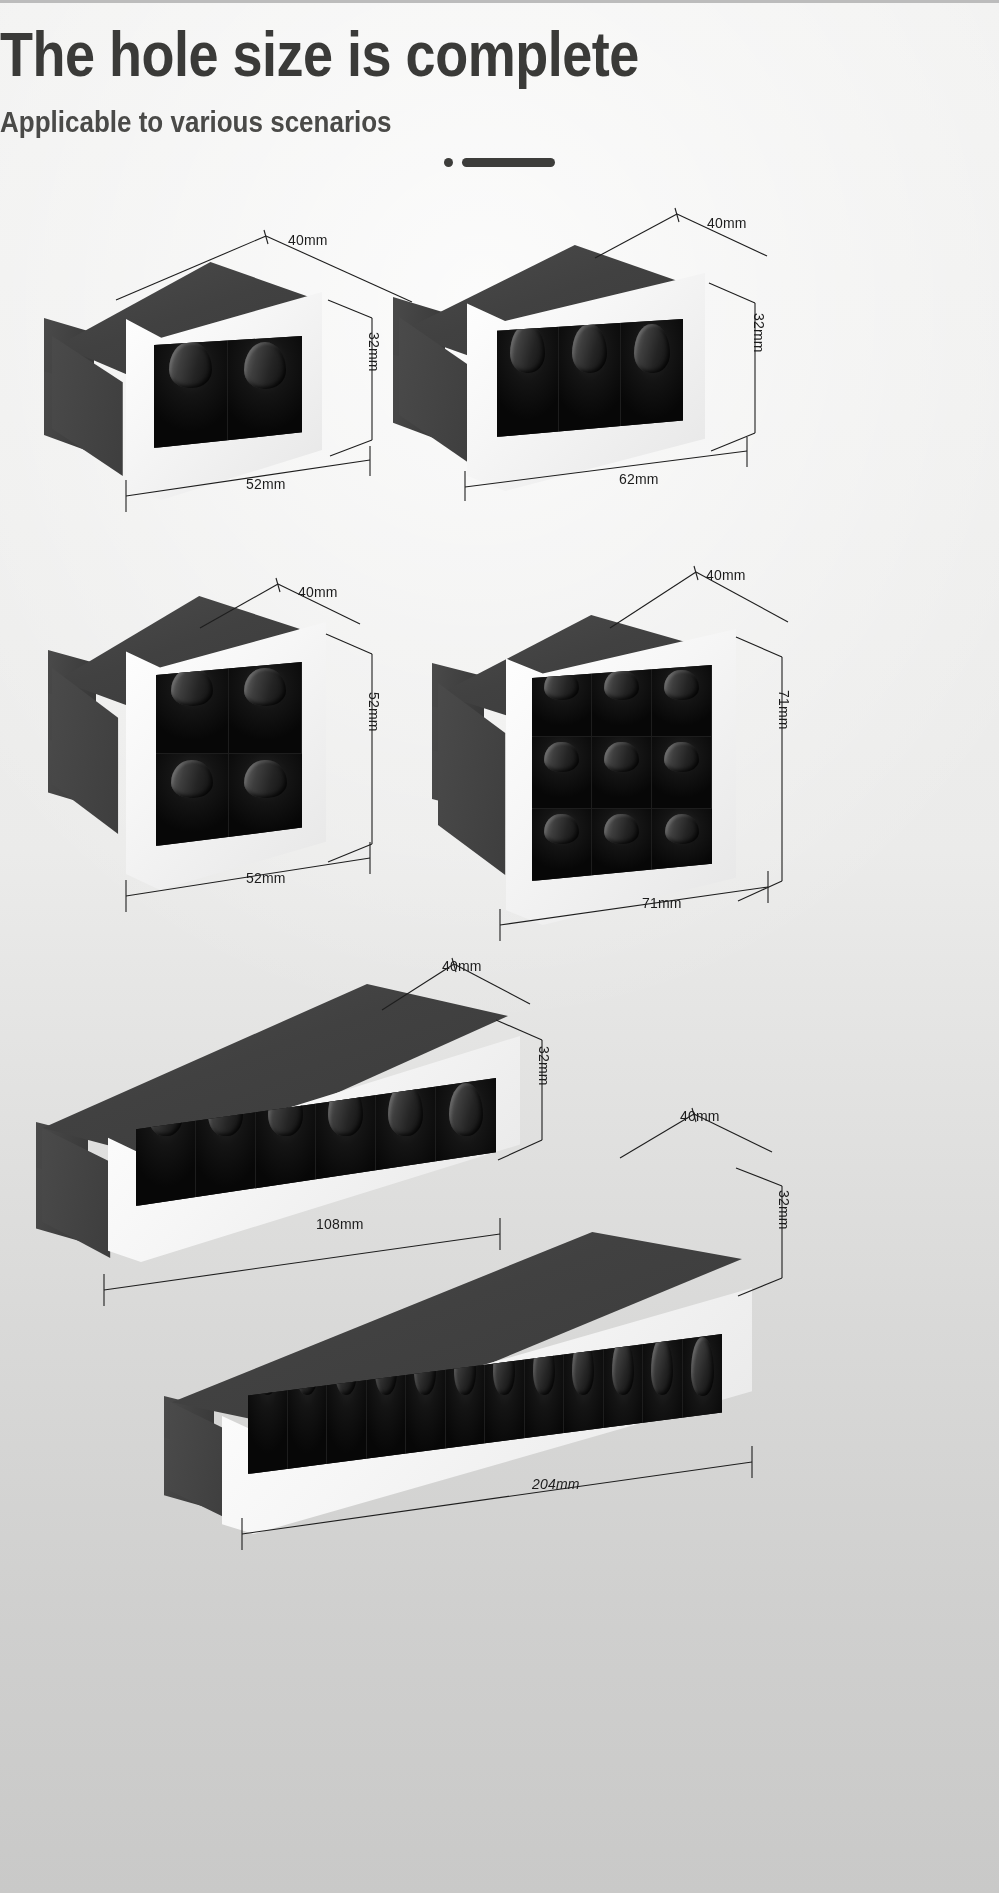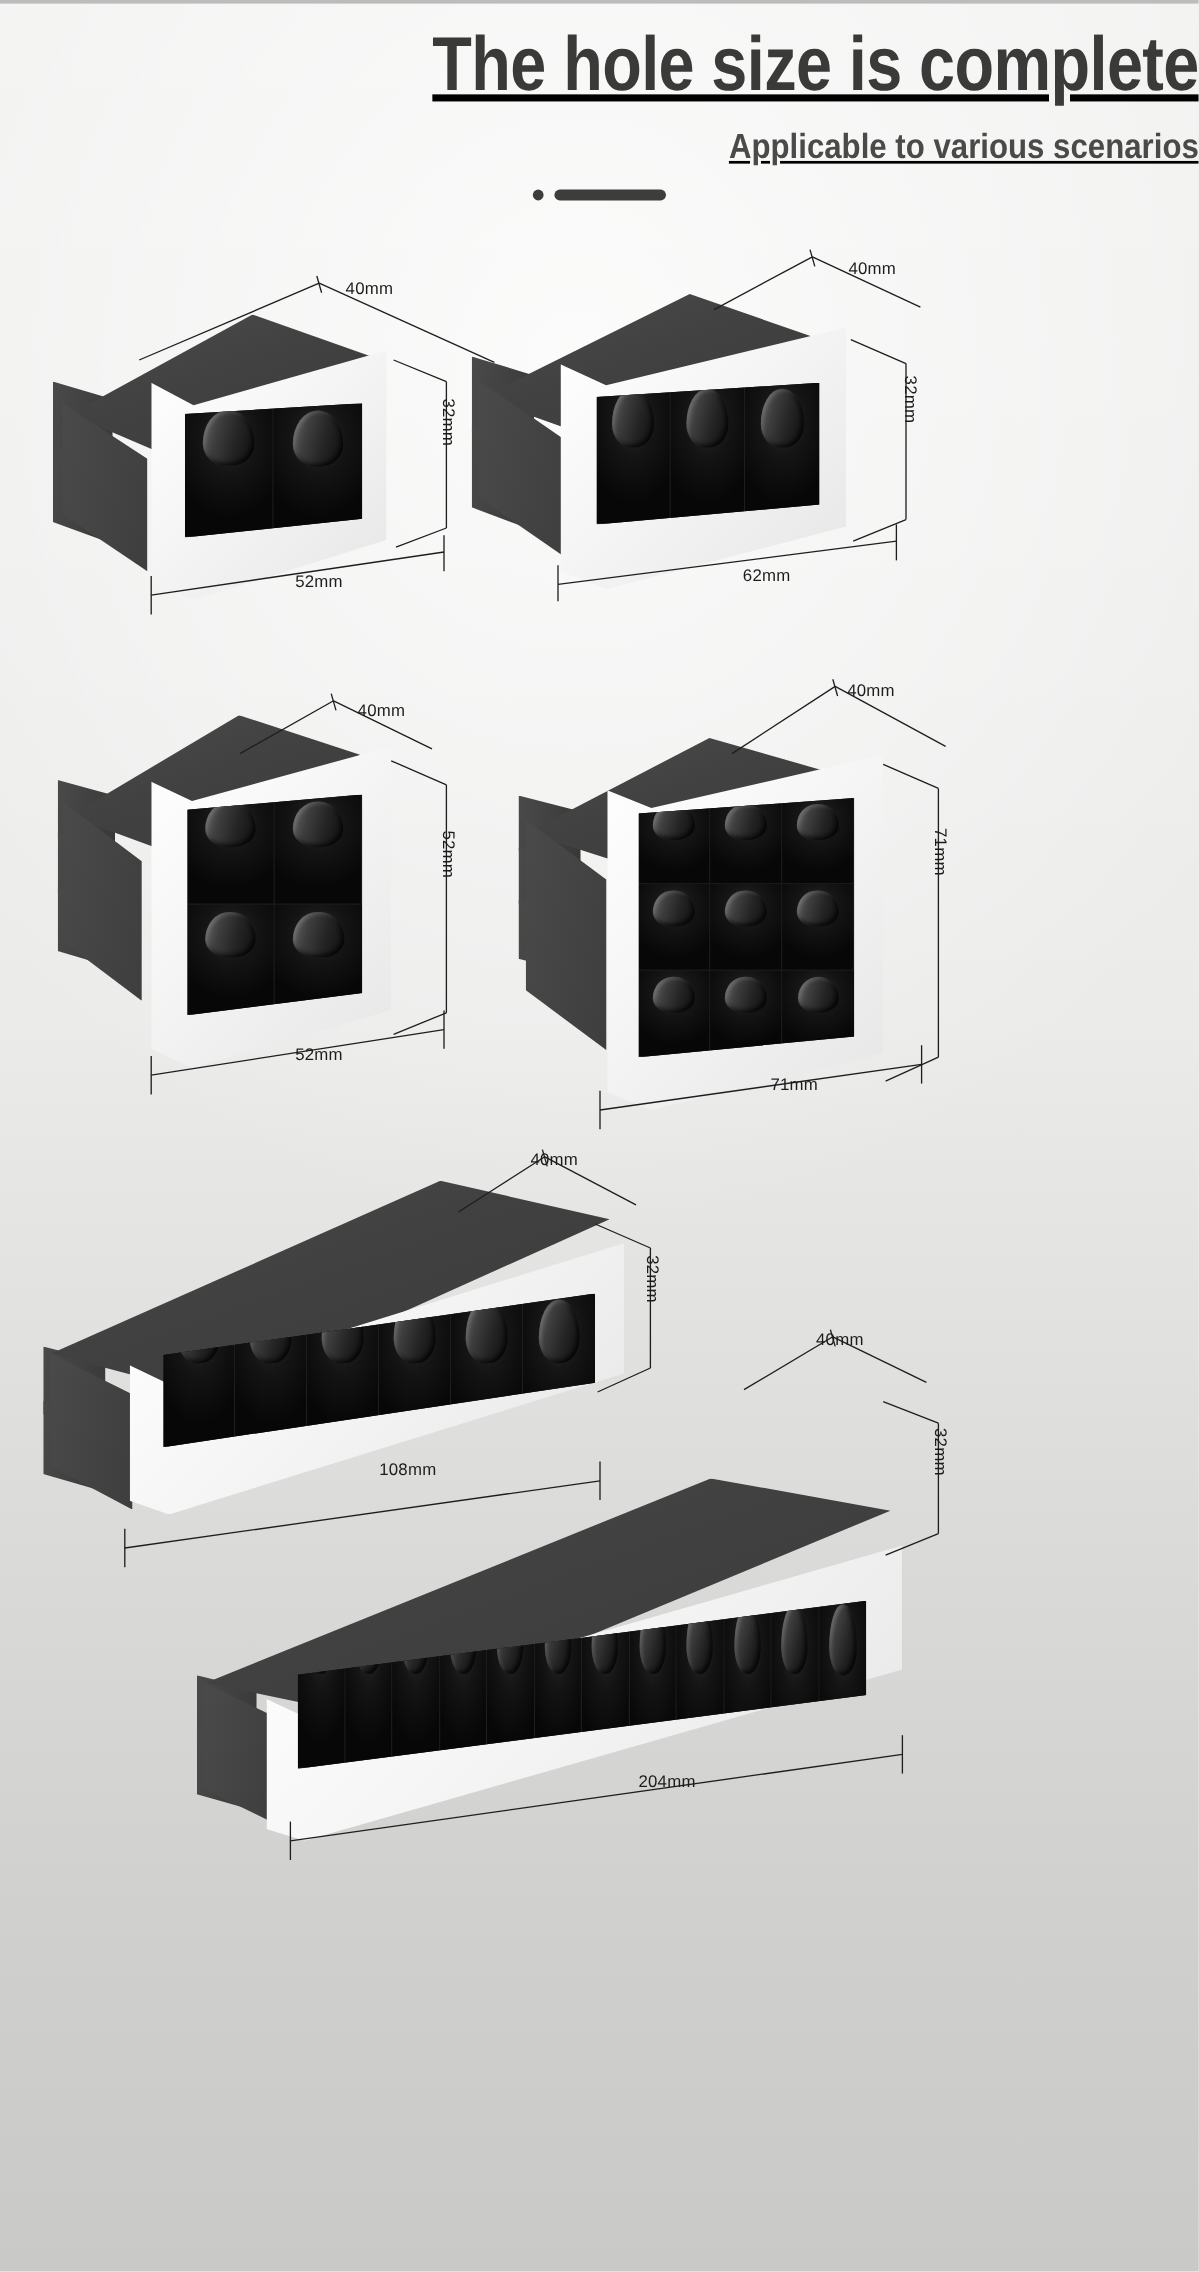--- a/index.html
+++ b/index.html
@@ -17,21 +17,21 @@
   }
   
   #page:before{
     content:"";position:absolute;inset:0;
     background:radial-gradient(120% 70% at 48% 16%, rgba(255,255,255,.75) 0%, rgba(255,255,255,0) 55%);
     pointer-events:none;
   }
   .topline{position:absolute;left:0;top:0;width:999px;height:3px;background:#bcbcbc;}
 
   
-  .header{position:absolute;left:0;top:22px;width:999px;text-align:right;text-decoration:underline;}
+  .header{position:absolute;left:0;top:22px;width:999px;text-align:left;}
   .title{
     font-size:54px;font-weight:bold;color:#3a3a38;letter-spacing:-.5px;
     font-family:"Liberation Sans", sans-serif;
     transform:scaleY(1.18);transform-origin:center top;
     line-height:1.02;
   }
   .subtitle{
     margin-top:28px;font-size:26px;font-weight:bold;color:#4a4a48;
     transform:scaleY(1.12);transform-origin:center top;
   }
@@ -517,17 +517,17 @@
       </svg>
       <div class="dimtext vert" style="left:632px;top:80px;">32mm</div>
     </div>
 
     <div class="dim">
       <svg class="lead" style="left:74px;top:336px;width:560px;height:120px;">
         <line x1="8" y1="104" x2="8" y2="72"></line>
         <line x1="8" y1="88" x2="518" y2="16"></line>
         <line x1="518" y1="32" x2="518" y2="0"></line>
       </svg>
-      <div class="dimtext" style="left:372px;top:366px;">204mm</div>
+      <div class="dimtext" style="left:372px;top:366px;font-style:italic;">204mm</div>
     </div>
   </div>
 
 </div>
 
 </body></html>

